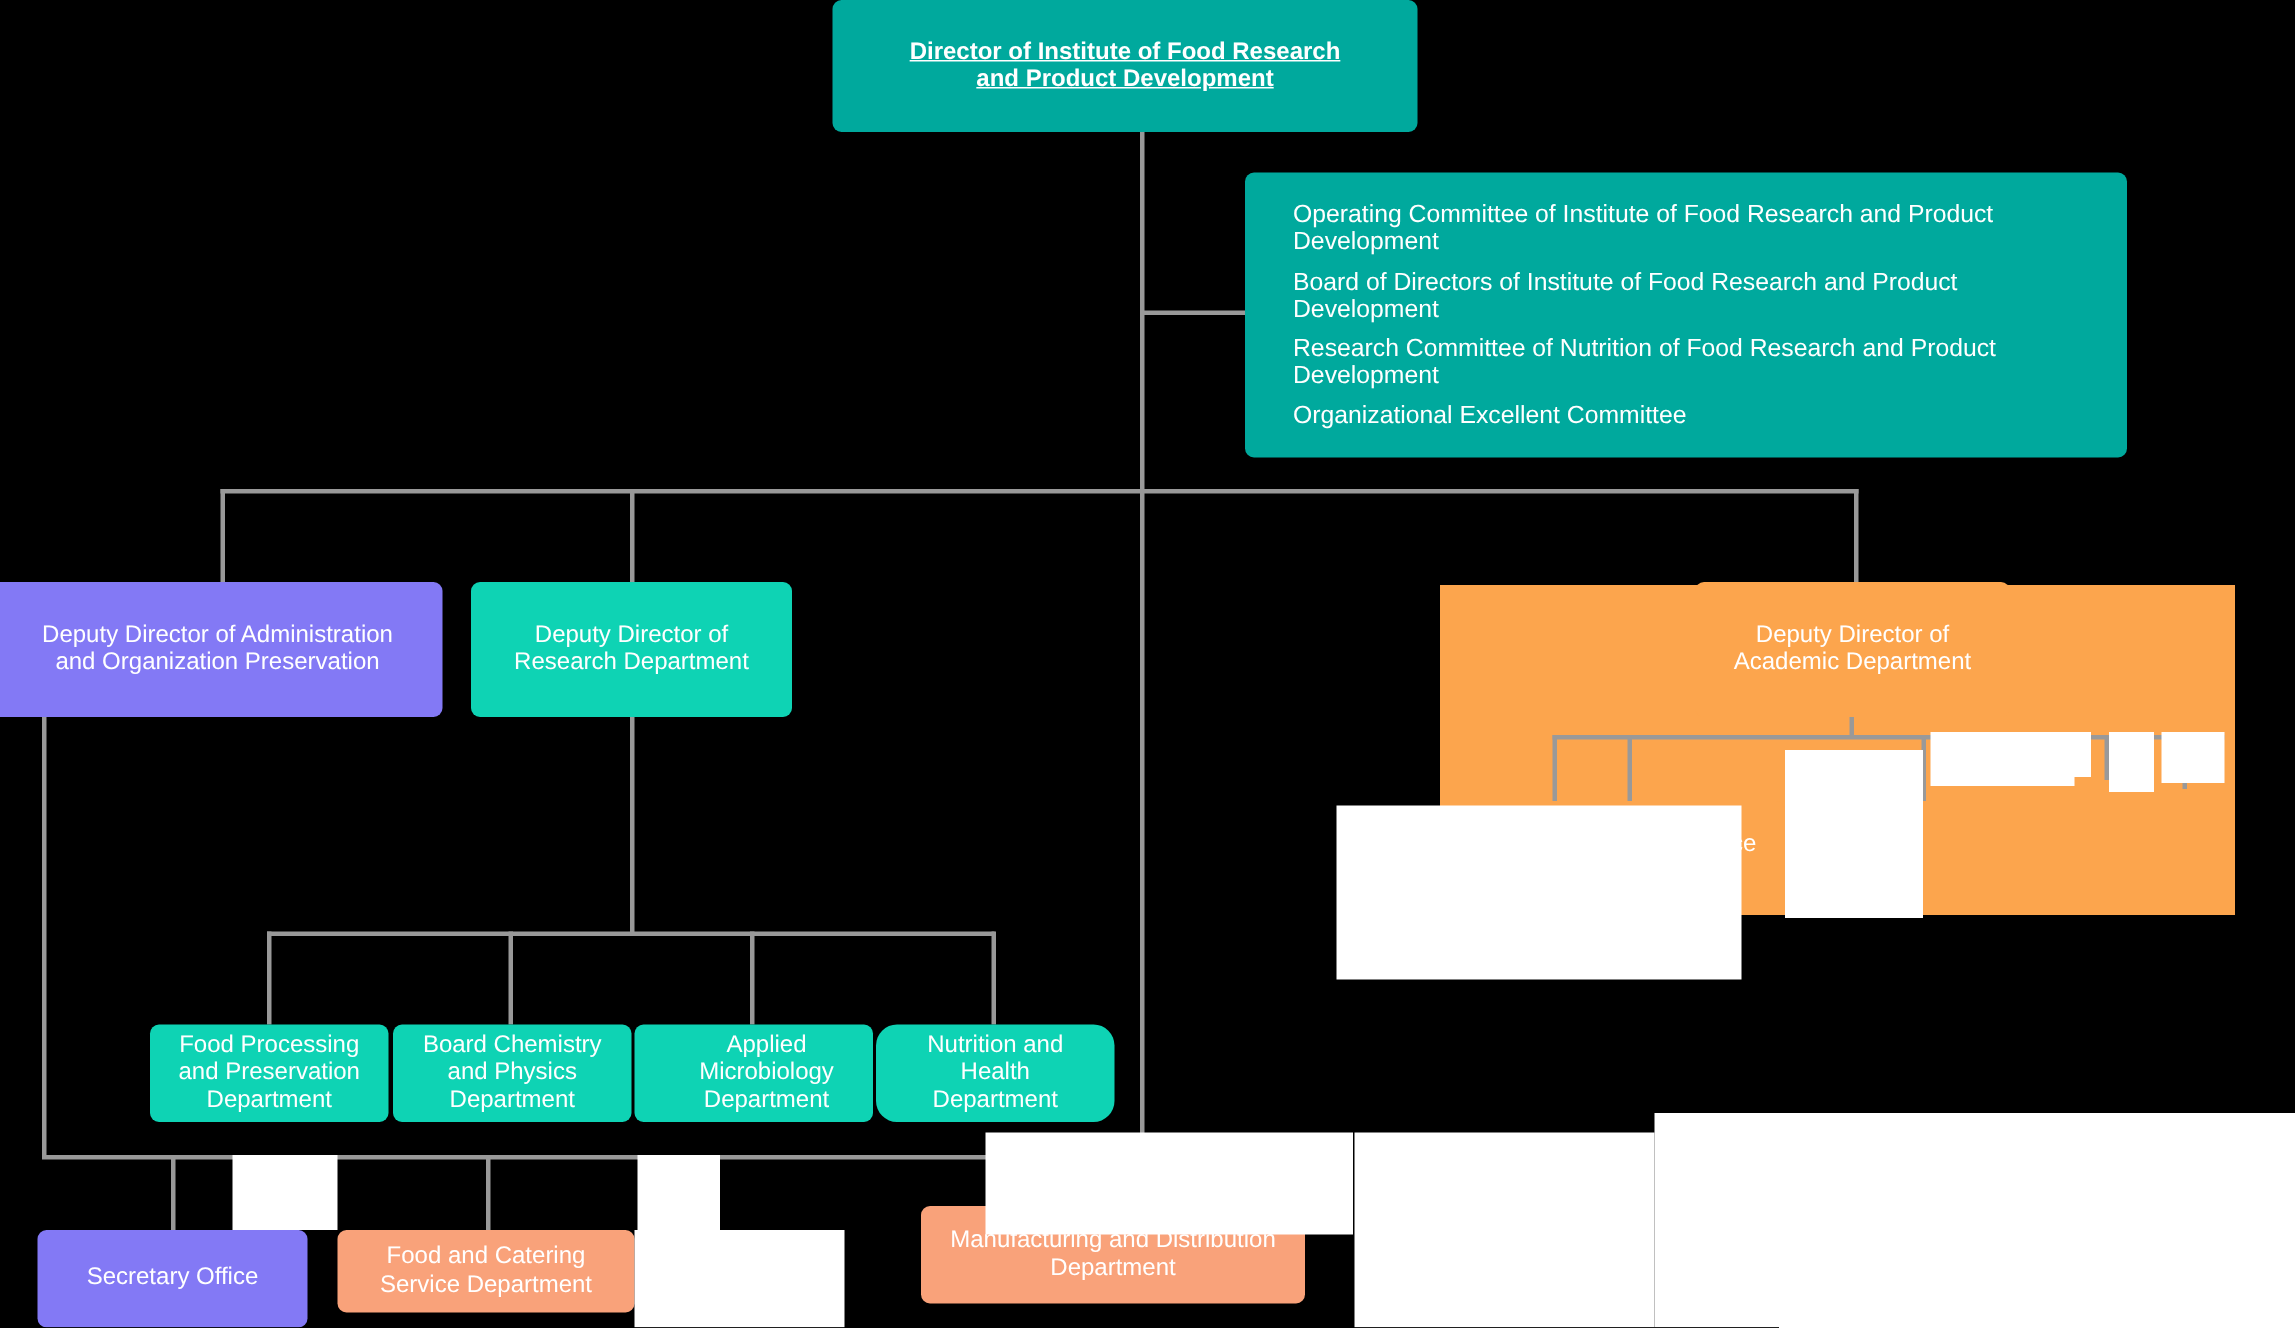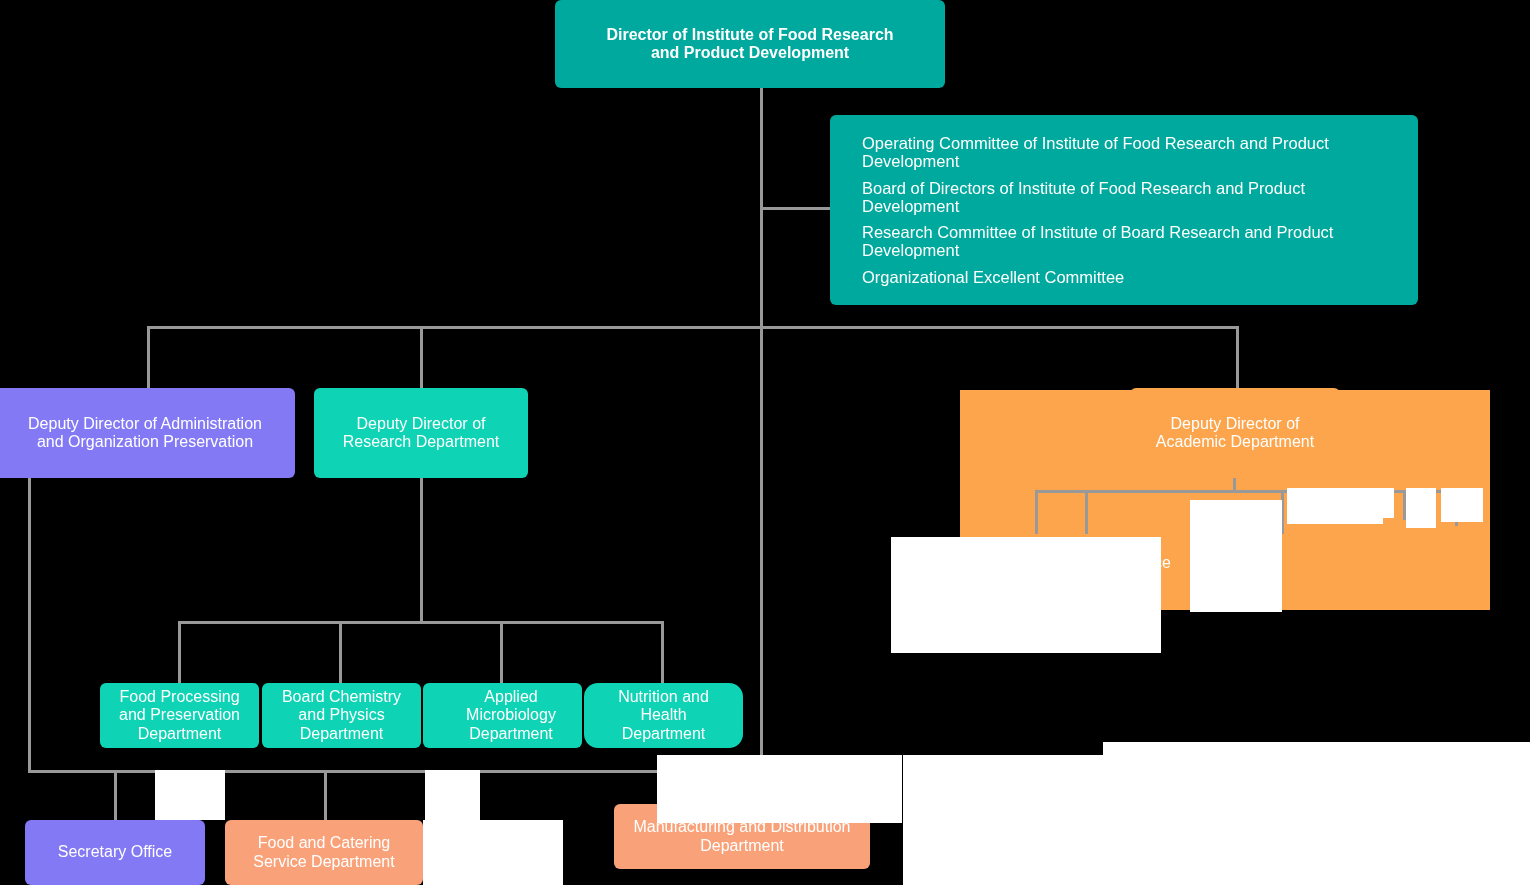--- a/index.html
+++ b/index.html
@@ -112,29 +112,29 @@
   <div class="line" style="left:728px; top:770px; width:3px; height:50px;"></div>
 
   <div class="line" style="left:1233px; top:447px; width:3px; height:44px;"></div>
   <div class="line" style="left:1035px; top:490px; width:448px; height:3px;"></div>
   <div class="line" style="left:1035px; top:490px; width:3px; height:44px;"></div>
   <div class="line" style="left:1085px; top:490px; width:3px; height:44px;"></div>
   <div class="line" style="left:1281px; top:490px; width:3px; height:44px;"></div>
   <div class="line" style="left:1403px; top:490px; width:3px; height:30px;"></div>
   <div class="line" style="left:1455px; top:490px; width:3px; height:36px;"></div>
 
-  <div class="node node-root" style="left:555px; top:0px; width:390px; height:88px;">
+  <div class="node node-root" style="left:555px; top:0px; width:390px; height:88px;text-decoration:underline;">
     <span class="label">Director of Institute of Food Research
 and Product Development</span>
   </div>
 
   <div class="committee-box" style="left:830px; top:115px; width:588px; height:190px;">
     <div class="committee-item">Operating Committee of Institute of Food Research and Product Development</div>
     <div class="committee-item">Board of Directors of Institute of Food Research and Product Development</div>
-    <div class="committee-item">Research Committee of Institute of Board Research and Product Development</div>
+    <div class="committee-item">Research Committee of Nutrition of Food Research and Product Development</div>
     <div class="committee-item">Organizational Excellent Committee</div>
   </div>
 
   <div class="node node-purple" style="left:-5px; top:388px; width:300px; height:90px;">
     <span class="label">Deputy Director of Administration
 and Organization Preservation</span>
   </div>
 
   <div class="node node-green" style="left:314px; top:388px; width:214px; height:90px;">
     <span class="label">Deputy Director of
@@ -171,21 +171,21 @@
   </div>
   <div class="node node-green" style="left:584px; top:683px; width:159px; height:65px;border-radius:14px;">
     <span class="label">Nutrition and
 Health
 Department</span>
   </div>
 
   <div class="node node-purple" style="left:25px; top:820px; width:180px; height:65px;">
     <span class="label">Secretary Office</span>
   </div>
-  <div class="node node-salmon" style="left:225px; top:820px; width:198px; height:65px;">
+  <div class="node node-salmon" style="left:225px; top:820px; width:198px; height:55px;">
     <span class="label">Food and Catering
 Service Department</span>
   </div>
   <div class="node node-salmon" style="left:614px; top:804px; width:256px; height:65px;">
     <span class="label">Manufacturing and Distribution
 Department</span>
   </div>
 
   <div class="occluder" style="left:891px; top:537px; width:270px; height:116px;"></div>
   <div class="occluder" style="left:1190px; top:500px; width:92px; height:112px;"></div>

